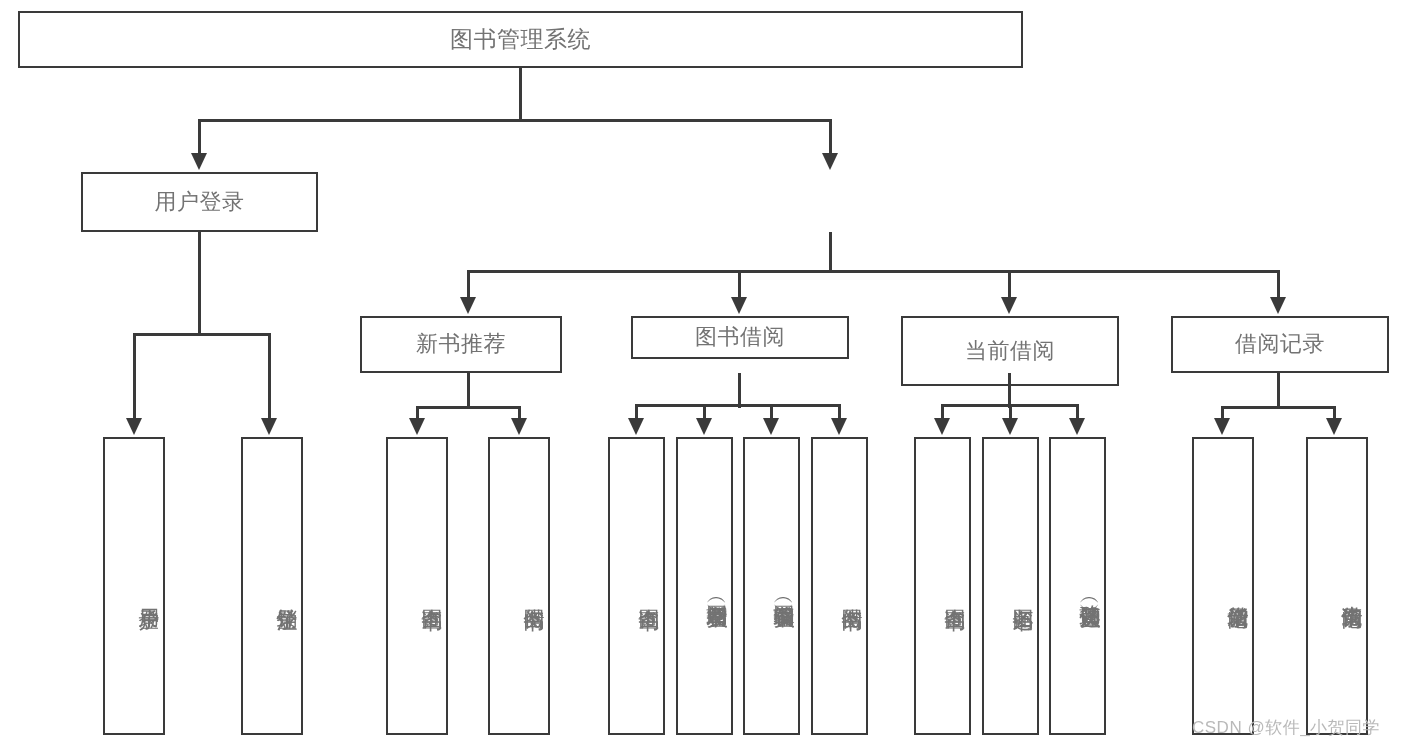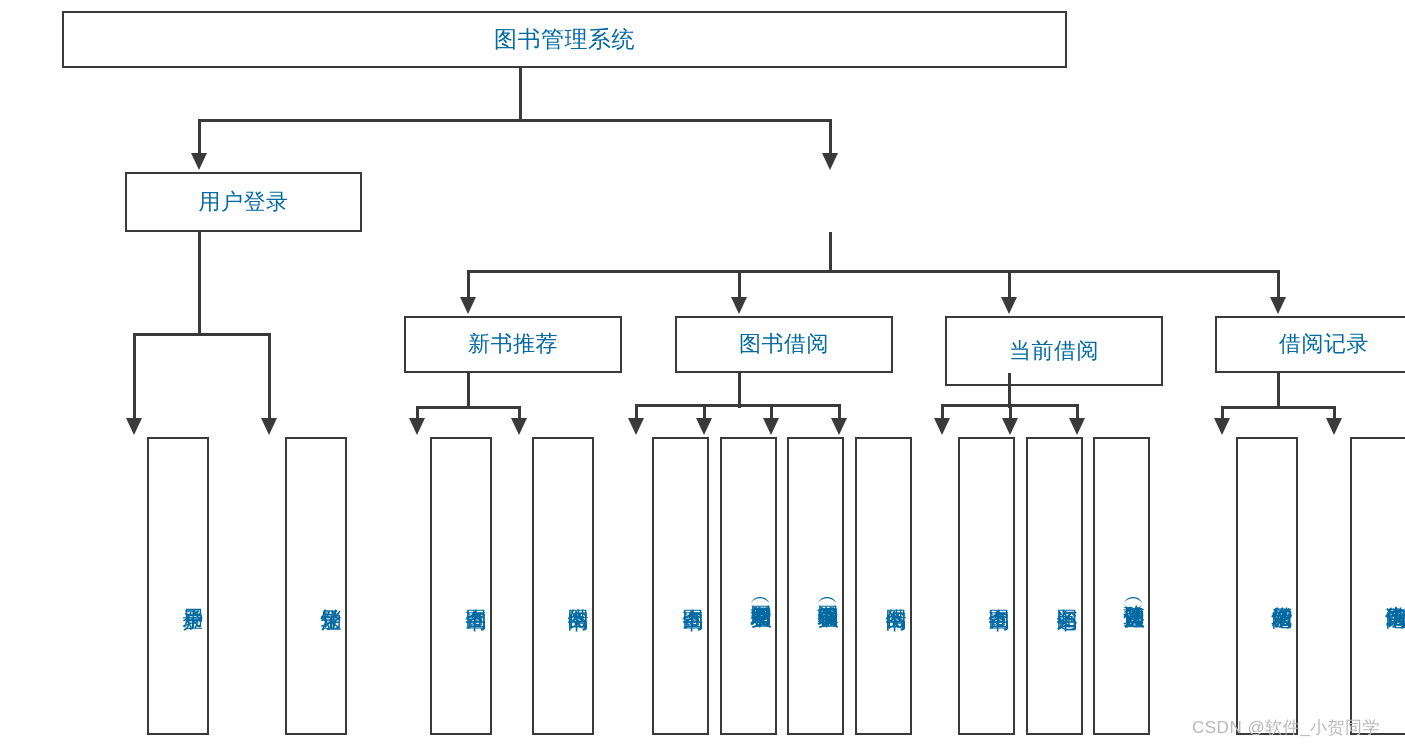--- a/index.html
+++ b/index.html
@@ -18,23 +18,22 @@
     overflow: hidden;
   }
   .node {
     position: absolute;
     box-sizing: border-box;
     border: 2.5px solid #3a3a3a;
     background: #ffffff;
     display: flex;
     align-items: center;
     justify-content: center;
-    color: #0369a1;
+    color: #737373;
     letter-spacing: 0.5px;
-    margin-left: 44px;
   }
   .node-h {
     font-size: 22px;
     line-height: 1.2;
     text-align: center;
   }
   .node.root {
     font-size: 23px;
   }
   .node-v {
@@ -107,24 +106,24 @@
   <div class="edge edge-h" style="left:467px; top:270px; width:813px; height:3px;"></div>
   <div class="edge edge-v" style="left:467px; top:270px; width:3px; height:29px;"></div>
   <div class="arrow" style="left:460px; top:297px;"></div>
   <div class="edge edge-v" style="left:738px; top:270px; width:3px; height:29px;"></div>
   <div class="arrow" style="left:731px; top:297px;"></div>
   <div class="edge edge-v" style="left:1008px; top:270px; width:3px; height:29px;"></div>
   <div class="arrow" style="left:1001px; top:297px;"></div>
   <div class="edge edge-v" style="left:1277px; top:270px; width:3px; height:29px;"></div>
   <div class="arrow" style="left:1270px; top:297px;"></div>
 
-  <div class="node node-h" style="left:360px; top:316px; width:218px; height:57px;">
+  <div class="node node-h" style="left:360px; top:316px; width:202px; height:57px;">
     <span>新书推荐</span>
   </div>
-  <div class="node node-h" style="left:631px; top:316px; width:218px; height:57px;">
+  <div class="node node-h" style="left:631px; top:316px; width:218px; height:43px;">
     <span>图书借阅</span>
   </div>
   <div class="node node-h" style="left:901px; top:316px; width:218px; height:70px;">
     <span>当前借阅</span>
   </div>
   <div class="node node-h" style="left:1171px; top:316px; width:218px; height:57px;">
     <span>借阅记录</span>
   </div>
 
   <div class="edge edge-v" style="left:467px; top:373px; width:3px; height:35px;"></div>

